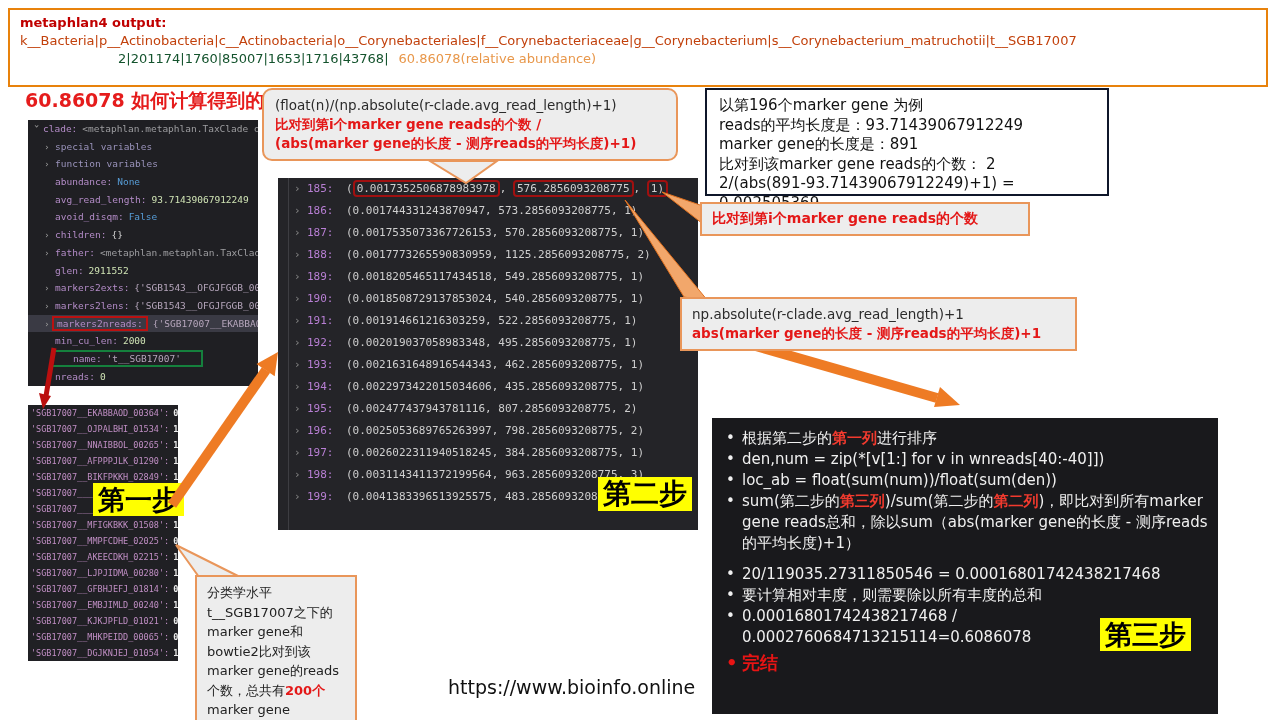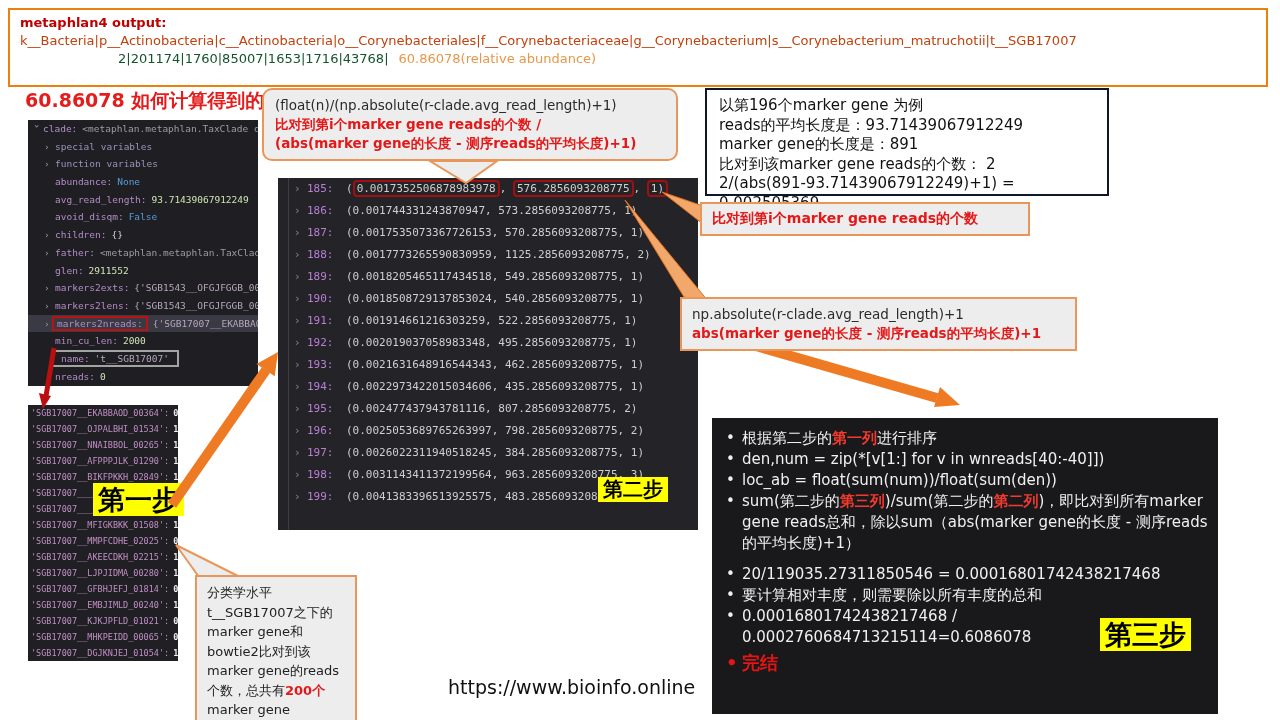--- a/index.html
+++ b/index.html
@@ -24,41 +24,41 @@
   .debug-panel div.drow:nth-of-type(1) .arr{transform:rotate(90deg)}
   .dk{color:#b48cc8;margin-right:5px}
   .dk[data-t="sect"]{color:#9a93bb}
   .dv[data-t="num"]{color:#cfe3b4}
   .dv[data-t="kw"]{color:#569cd6}
   .dv[data-t="str"]{color:#b5a5bb}
   .dv[data-t="obj"]{color:#9d9da0}
   .dv[data-t="plain"]{color:#d4d4d4}
   .drow[data-sel="true"]{background:#3a3a44}
   .drow[data-box="key"] .dk{border:2px solid #bb1111;padding:0 3px;margin-left:-3px}
-  .drow[data-box="row"] .inner{border:2px solid #a3a3a3;padding:1px 8px;margin-left:-4px}
+  .drow[data-box="row"] .inner{border:2px solid #15803d;padding:1px 20px;margin-left:-4px}
   
   .marker-panel{left:28px;top:405px;width:150px;height:256px;background:#202024;z-index:1;overflow:hidden;
                 font-family:"DejaVu Sans Mono",monospace;font-size:8.5px}
   .mrow{height:16px;line-height:16px;white-space:nowrap;overflow:hidden;padding-left:3px}
   .mk{color:#c08ec4}
   .mv{color:#ececec;font-weight:bold;margin-left:4px}
   
   .code-panel{left:278px;top:178px;width:420px;height:352px;background:#242428;z-index:1;overflow:hidden;
               font-family:"DejaVu Sans Mono",monospace;font-size:11px}
   .cline{position:absolute;left:10px;top:0;bottom:0;width:1px;background:#3d3d42}
   .crow{height:22px;line-height:22px;white-space:nowrap;overflow:hidden;padding-left:16px;color:#cfcfcf}
   .crow::before{content:"›";color:#8a8a8a;display:inline-block;width:13px}
   .crow.lenrow::before{content:""}
   .cn{color:#b87fd4;display:inline-block;min-width:32px;margin-right:7px}
   .rbox{border:2px solid #a01010;border-radius:4px;padding:0 2px}
   .lenval{color:#cfe3b4}
   
   .badge{position:absolute;background:#ffff00;color:#000;font-weight:bold;z-index:6;padding:1px 5px;line-height:1.15}
   #badge1{left:93px;top:483px;font-size:27px}
-  #badge2{left:598px;top:477px;font-size:20px}
+  #badge2{left:598px;top:477px;font-size:28px}
   #badge3{left:388px;top:200px;font-size:27px}
   
   .note{position:absolute;background:#ededed;border:2px solid #e9965a;z-index:10;box-sizing:border-box}
   #note-formula{left:262px;top:88px;width:416px;padding:6px 11px;font-size:13.5px;line-height:19px;border-radius:10px}
   #note-example{left:705px;top:88px;width:404px;height:108px;padding:6px 12px;background:#ffffff;
                 border:2px solid #0f172a;font-size:15px;line-height:19.5px;color:#111;border-radius:0}
   #note-numer{left:700px;top:202px;width:330px;padding:6px 10px;font-size:14px}
   #note-denom{left:680px;top:297px;width:397px;padding:6px 10px;font-size:13.5px;line-height:19px}
   #note-markers{left:195px;top:575px;width:162px;padding:6px 10px;font-size:13px;line-height:19.5px;color:#222}
   .code-dark{color:#2b2b2b}

